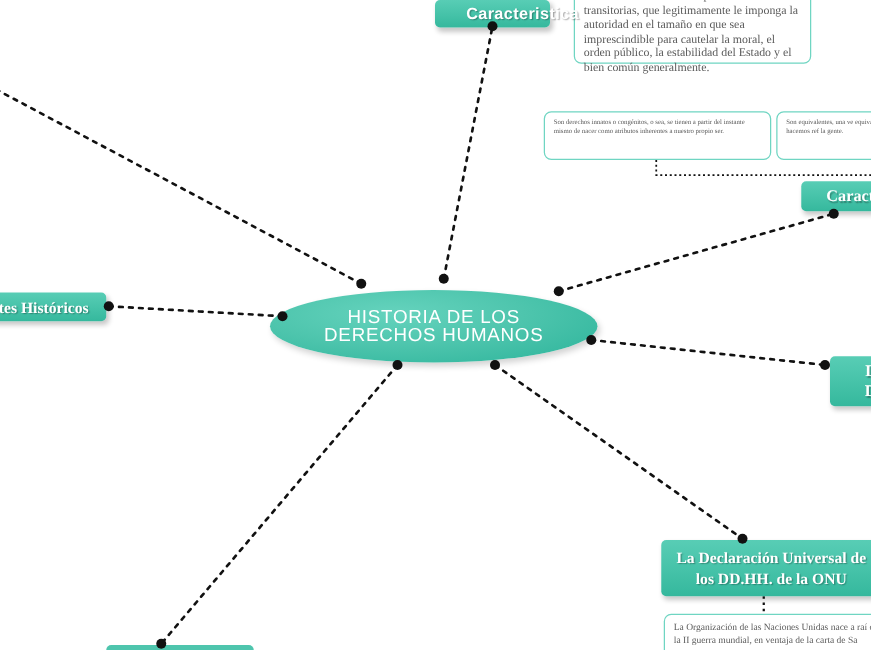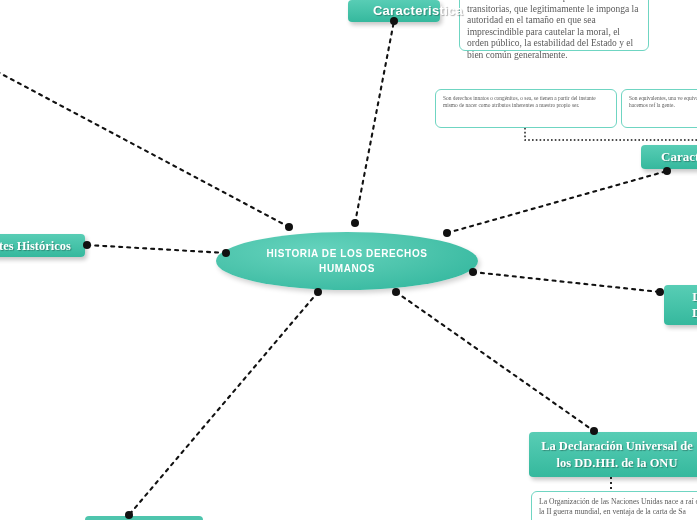--- a/index.html
+++ b/index.html
@@ -35,22 +35,22 @@
     background: radial-gradient(ellipse at 38% 32%, #65d3bd 0%, #4ec5ad 45%, #2bb39a 100%);
     box-shadow: 2px 3px 5px rgba(0,0,0,0.18);
     display: flex;
     align-items: center;
     justify-content: center;
     z-index: 5;
   }
   .center-node .label {
     color: #ffffff;
     font-family: "Liberation Sans", sans-serif;
-    font-weight: bold;
-    font-size: 10px;
+    font-weight: normal;
+    font-size: 15px;
     letter-spacing: 0.6px;
     line-height: 15px;
     text-align: center;
     width: 200px;
   }
 
   
   .topic {
     position: absolute;
     background: linear-gradient(180deg, #58cdb5 0%, #45c2a8 55%, #35b89d 100%);

